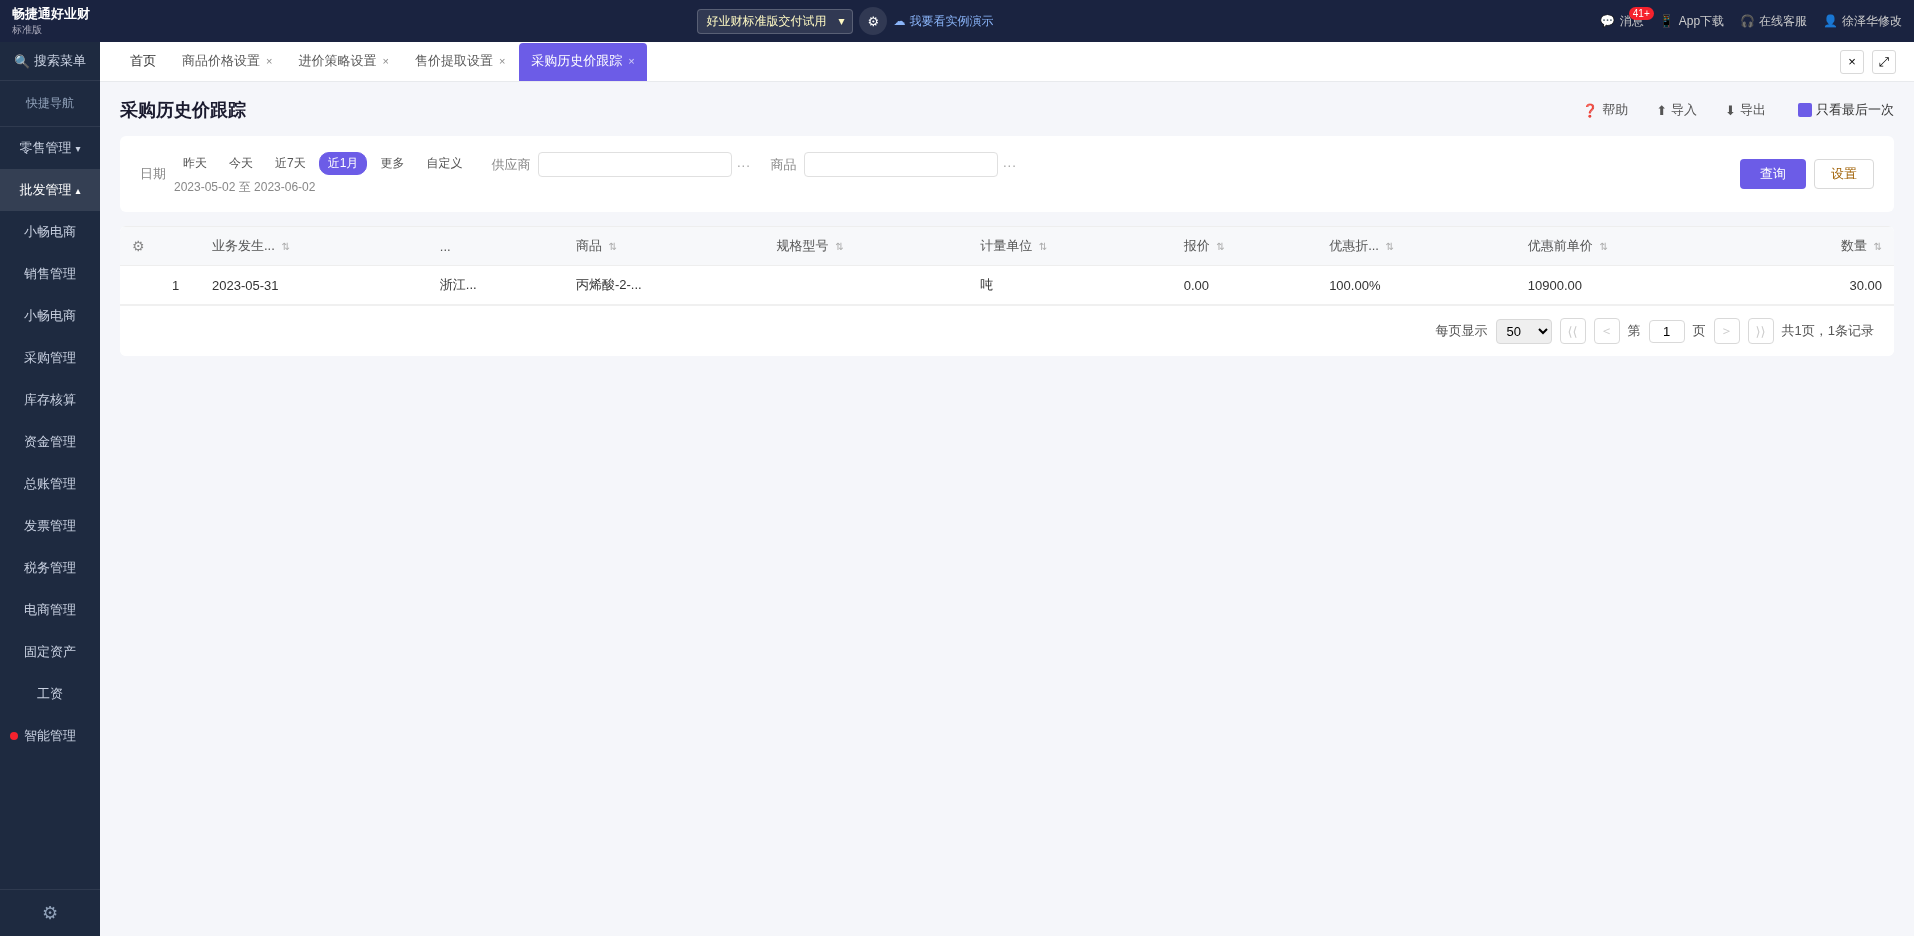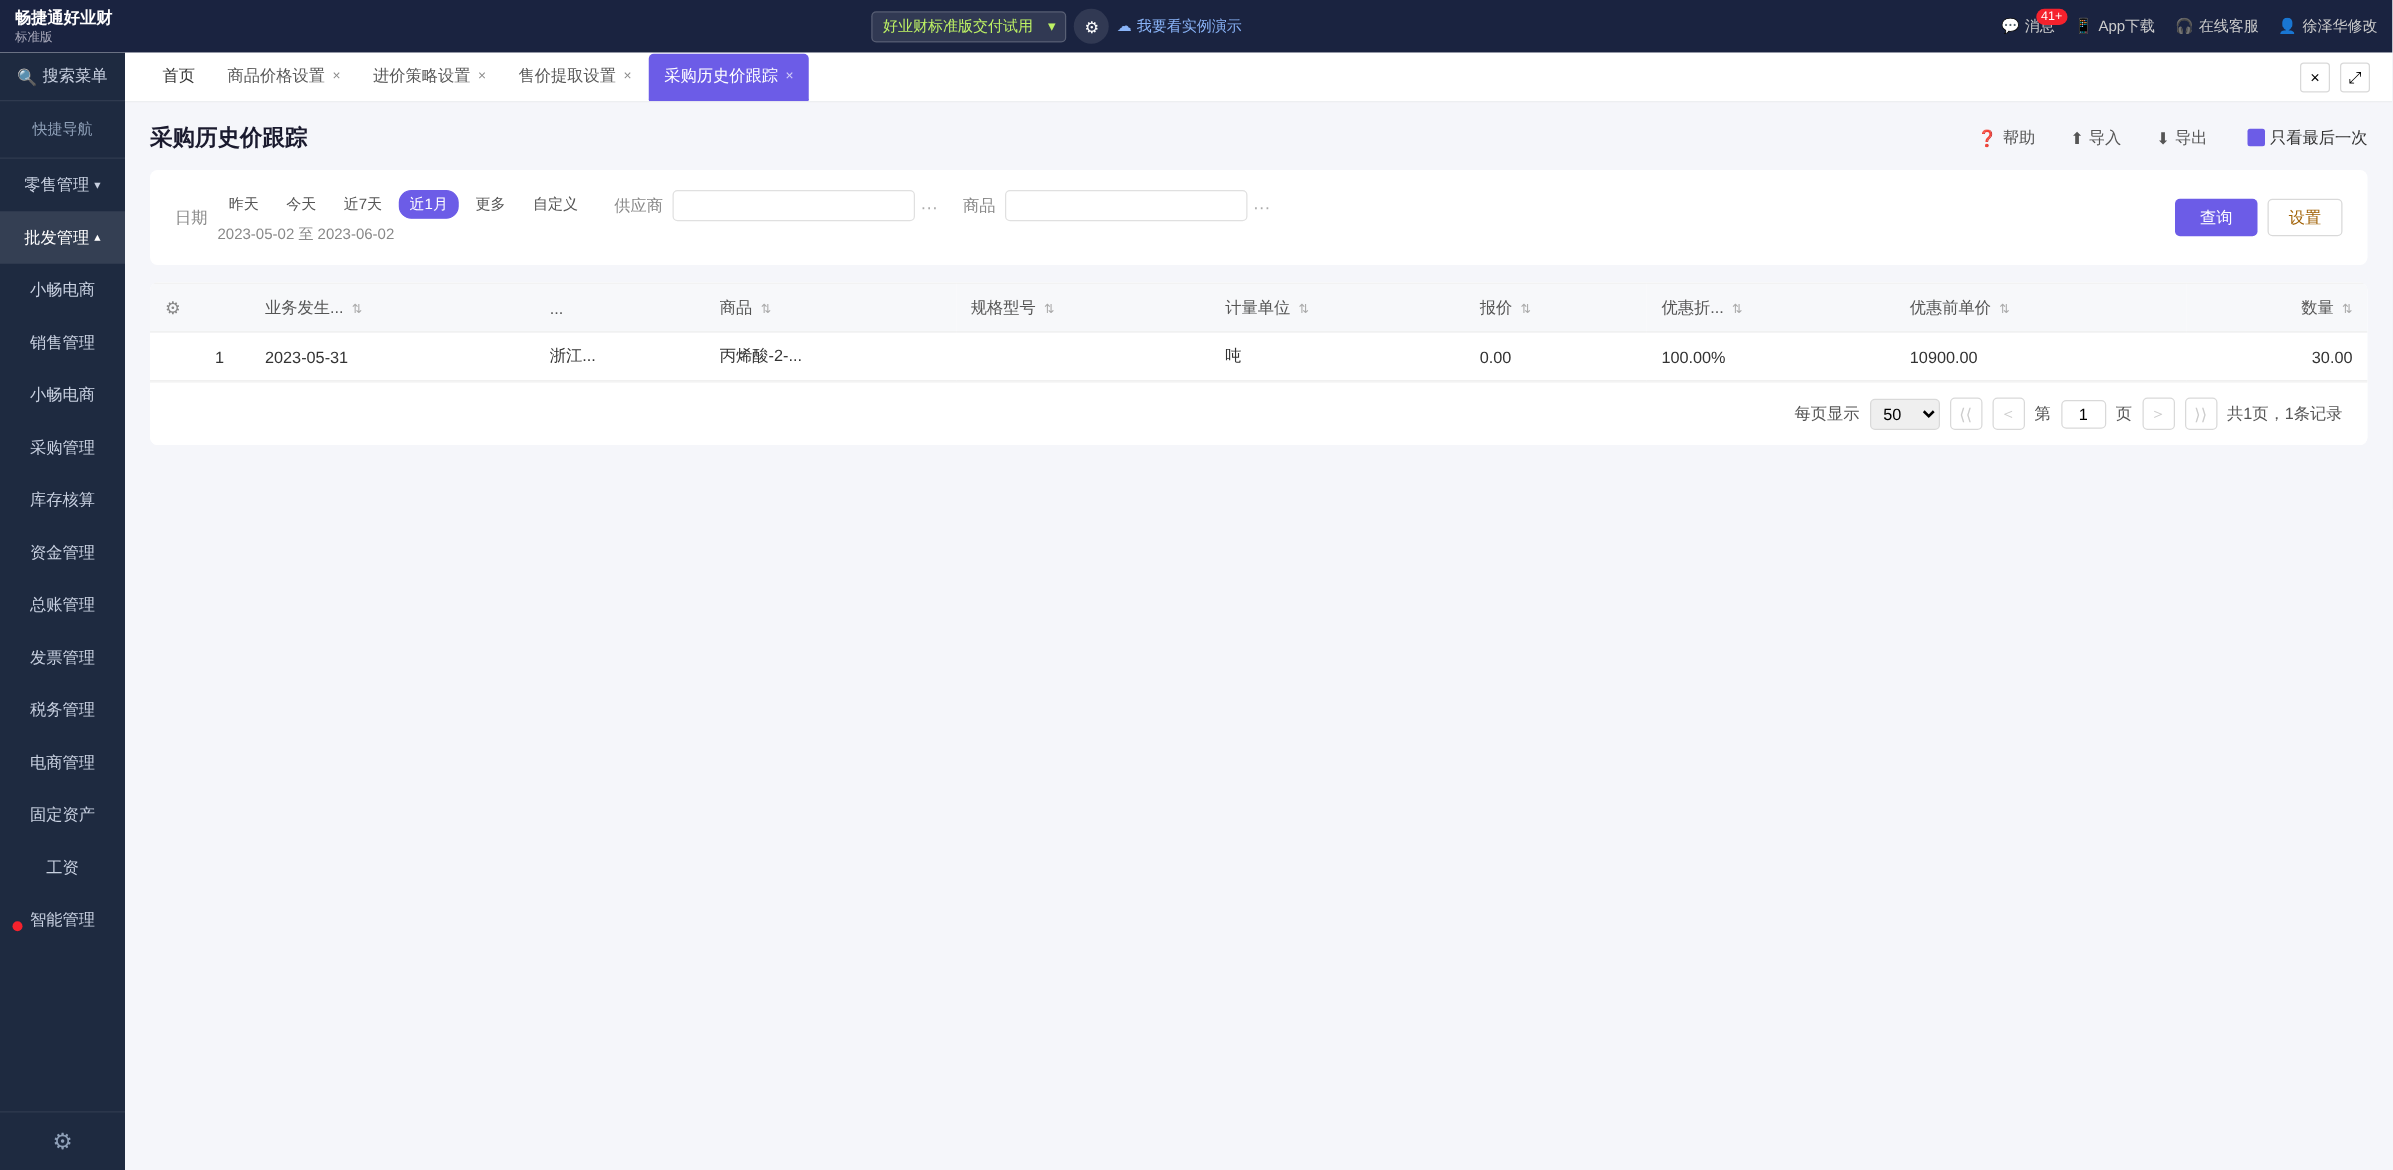--- a/index.html
+++ b/index.html
@@ -11,21 +11,21 @@
       height: 42px; padding: 0 12px; flex-shrink: 0; justify-content: space-between;
     }
     .top-bar-left { display: flex; align-items: center; gap: 8px; }
     .app-logo { display: flex; flex-direction: column; align-items: flex-start; }
     .app-logo-title { font-size: 13px; color: #fff; font-weight: bold; }
     .app-logo-sub { font-size: 10px; color: #aab; }
     .top-bar-center { display: flex; align-items: center; gap: 6px; }
     .version-select {
       display: flex; align-items: center; background: rgba(255,255,255,0.1);
       border: 1px solid rgba(255,255,255,0.2); border-radius: 4px; padding: 3px 8px;
-      color: #bef264; font-size: 12px; cursor: pointer; gap: 12px;
+      color: #fef9c3; font-size: 12px; cursor: pointer; gap: 12px;
     }
     .demo-link { color: #8ab4f8; font-size: 12px; cursor: pointer; display: flex; align-items: center; gap: 4px; }
     .top-bar-right { display: flex; align-items: center; gap: 16px; color: #ccc; font-size: 12px; }
     .top-bar-right-item { display: flex; align-items: center; gap: 4px; cursor: pointer; position: relative; }
     .badge {
       background: #f5222d; color: #fff; font-size: 10px; border-radius: 8px;
       padding: 1px 4px; position: absolute; top: -6px; right: -10px;
     }
     .gear-icon-settings {
       width: 28px; height: 28px; border-radius: 50%; background: rgba(255,255,255,0.1);
@@ -256,21 +256,21 @@
     </div>
     <div class="sidebar-menu-item">
       <span>电商管理</span>
     </div>
     <div class="sidebar-menu-item">
       <span>固定资产</span>
     </div>
     <div class="sidebar-menu-item">
       <span>工资</span>
     </div>
-    <div class="sidebar-menu-item" style="position:relative;align-items:flex-end;">
+    <div class="sidebar-menu-item" style="position:relative;">
       <span class="sidebar-dot"></span>
       <span>智能管理</span>
     </div>
     <div class="sidebar-bottom">
       <div style="color:#8fa0b8;font-size:18px;cursor:pointer;">⚙</div>
     </div>
   </div>
 
   <div class="content-area">
 

